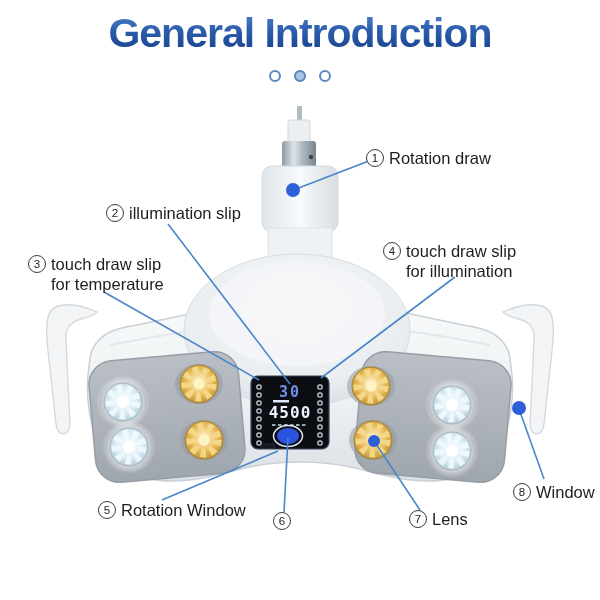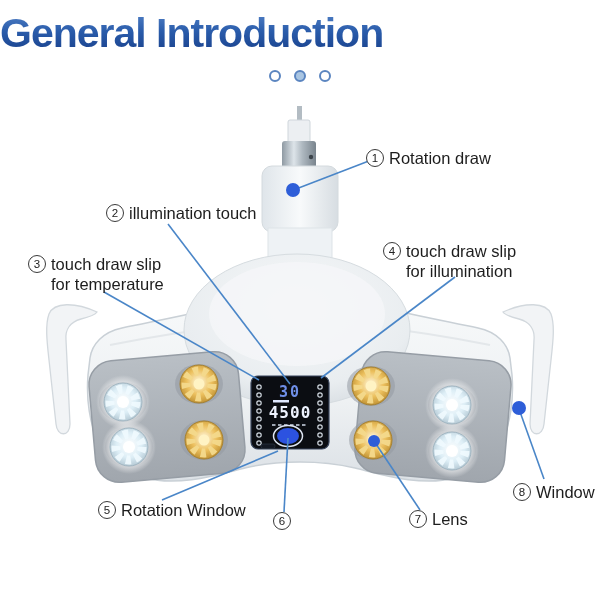--- a/index.html
+++ b/index.html
@@ -1,18 +1,18 @@
 <!DOCTYPE html>
 <html><head>
 <meta charset="utf-8">
 <style>
   html,body{margin:0;padding:0;background:#ffffff;}
   .stage{position:relative;width:600px;height:600px;background:#ffffff;overflow:hidden;
          font-family:"Liberation Sans","DejaVu Sans",sans-serif;}
-  .title{position:absolute;top:10px;left:0;width:600px;text-align:left;margin:0;
+  .title{position:absolute;top:10px;left:0;width:600px;text-align:center;margin:0;
          font-size:41px;font-weight:bold;letter-spacing:-1px;color:#2456a4;}
   @supports (-webkit-background-clip: text){
     .title{background:linear-gradient(180deg,#5584c8 0%,#2a5cab 45%,#163c86 100%);
            -webkit-background-clip:text;background-clip:text;-webkit-text-fill-color:transparent;}
   }
   .carousel{position:absolute;top:70px;left:0;width:600px;display:flex;justify-content:center;gap:13px;}
   .dot{width:12px;height:12px;border-radius:50%;border:2px solid #5b85c0;background:#ffffff;box-sizing:border-box;cursor:pointer;}
   .dot.active{background:#a9c5e2;}
   svg.illust{position:absolute;left:0;top:0;}
   .callout{position:absolute;display:flex;align-items:flex-start;gap:5px;color:#1d1d1d;
@@ -210,21 +210,21 @@
     <circle cx="519" cy="408" r="7" fill="#2e5ed8"></circle>
   </svg>
 
   <div class="callout" style="left:366px;top:148px;">
     <span class="cnum">1</span>
     <span>Rotation draw</span>
   </div>
 
   <div class="callout" style="left:106px;top:203px;">
     <span class="cnum">2</span>
-    <span>illumination touch</span>
+    <span>illumination slip</span>
   </div>
 
   <div class="callout" style="left:28px;top:254px;">
     <span class="cnum">3</span>
     <span>
       <span>touch draw slip</span>
       <span class="l2">for temperature</span>
     </span>
   </div>
 

